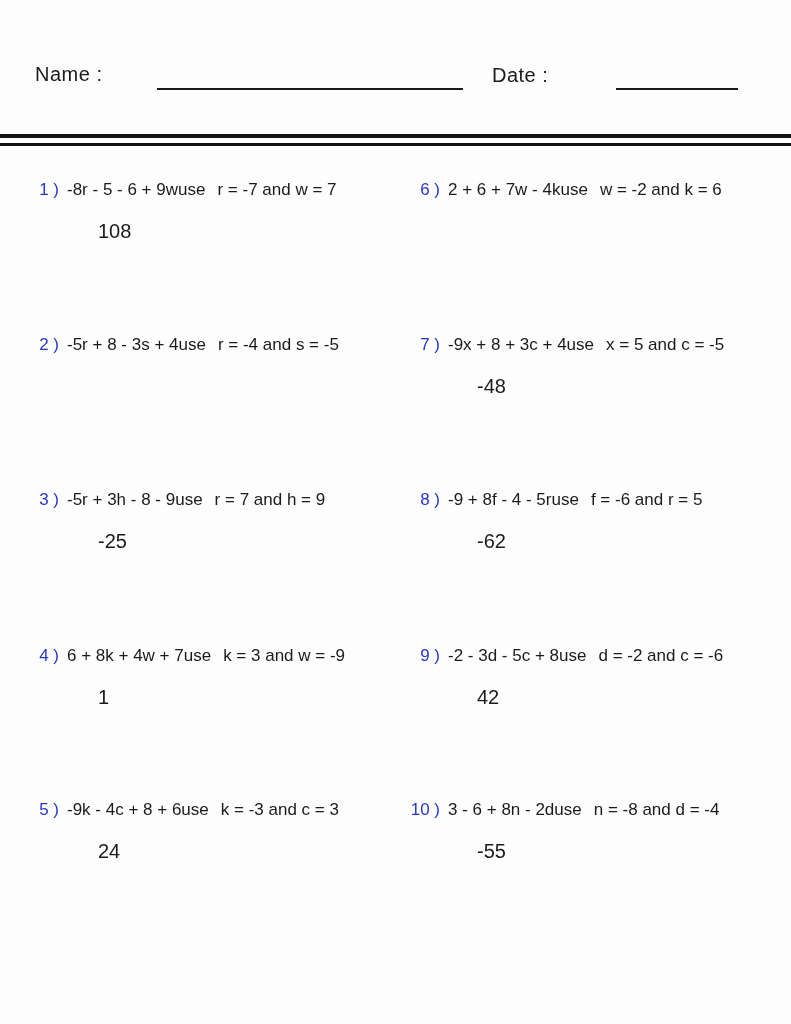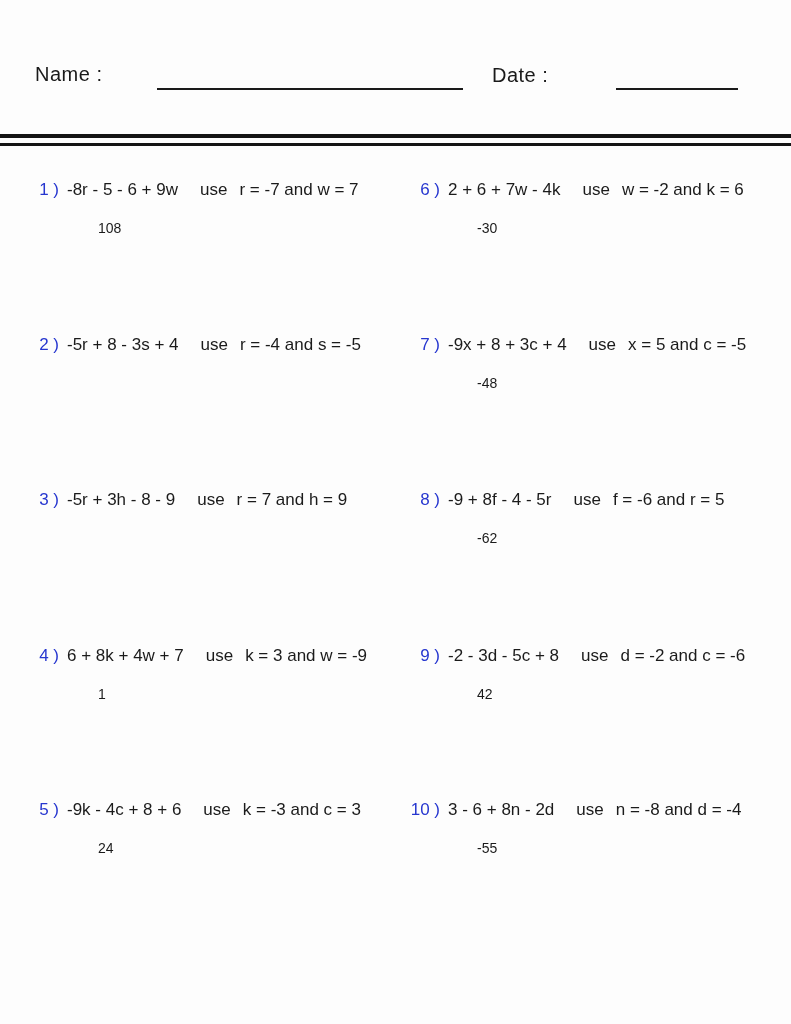--- a/index.html
+++ b/index.html
@@ -65,26 +65,26 @@
     white-space: nowrap;
   }
   .q-num {
     color: #2636cf;
     text-align: right;
     flex: 0 0 auto;
   }
   .col-left  .q-num { width: 26px; }
   .col-right .q-num { width: 40px; }
   .q-expr { margin-left: 8px; }
-  .q-use  { margin-left: 22px; }
+  .q-use  { }
   .q-sub  { margin-left: 12px; text-align: center; }
 
   .answer {
     margin-top: 20px;
-    font-size: 14px;
+    font-size: 20px;
   }
   .col-left  .answer { margin-left: 65px; }
   .col-right .answer { margin-left: 77px; }
 </style>
 </head>
 <body>
 
 <div class="page">
 
   <span class="header-label name-label">Name :</span>
@@ -113,20 +113,21 @@
     </div>
   </div>
 
   <div class="problem col-left row-2">
     <div class="q-line">
       <span class="q-num">3 )</span>
       <span class="q-expr">-5r + 3h - 8 - 9</span>
       <span class="q-use">use</span>
       <span class="q-sub">r = 7 and h = 9</span>
     </div>
+    <div class="answer">-25</div>
   </div>
 
   <div class="problem col-left row-3">
     <div class="q-line">
       <span class="q-num">4 )</span>
       <span class="q-expr">6 + 8k + 4w + 7</span>
       <span class="q-use">use</span>
       <span class="q-sub">k = 3 and w = -9</span>
     </div>
     <div class="answer">1</div>
@@ -142,21 +143,20 @@
     <div class="answer">24</div>
   </div>
 
   <div class="problem col-right row-0">
     <div class="q-line">
       <span class="q-num">6 )</span>
       <span class="q-expr">2 + 6 + 7w - 4k</span>
       <span class="q-use">use</span>
       <span class="q-sub">w = -2 and k = 6</span>
     </div>
-    <div class="answer">-30</div>
   </div>
 
   <div class="problem col-right row-1">
     <div class="q-line">
       <span class="q-num">7 )</span>
       <span class="q-expr">-9x + 8 + 3c + 4</span>
       <span class="q-use">use</span>
       <span class="q-sub">x = 5 and c = -5</span>
     </div>
     <div class="answer">-48</div>

